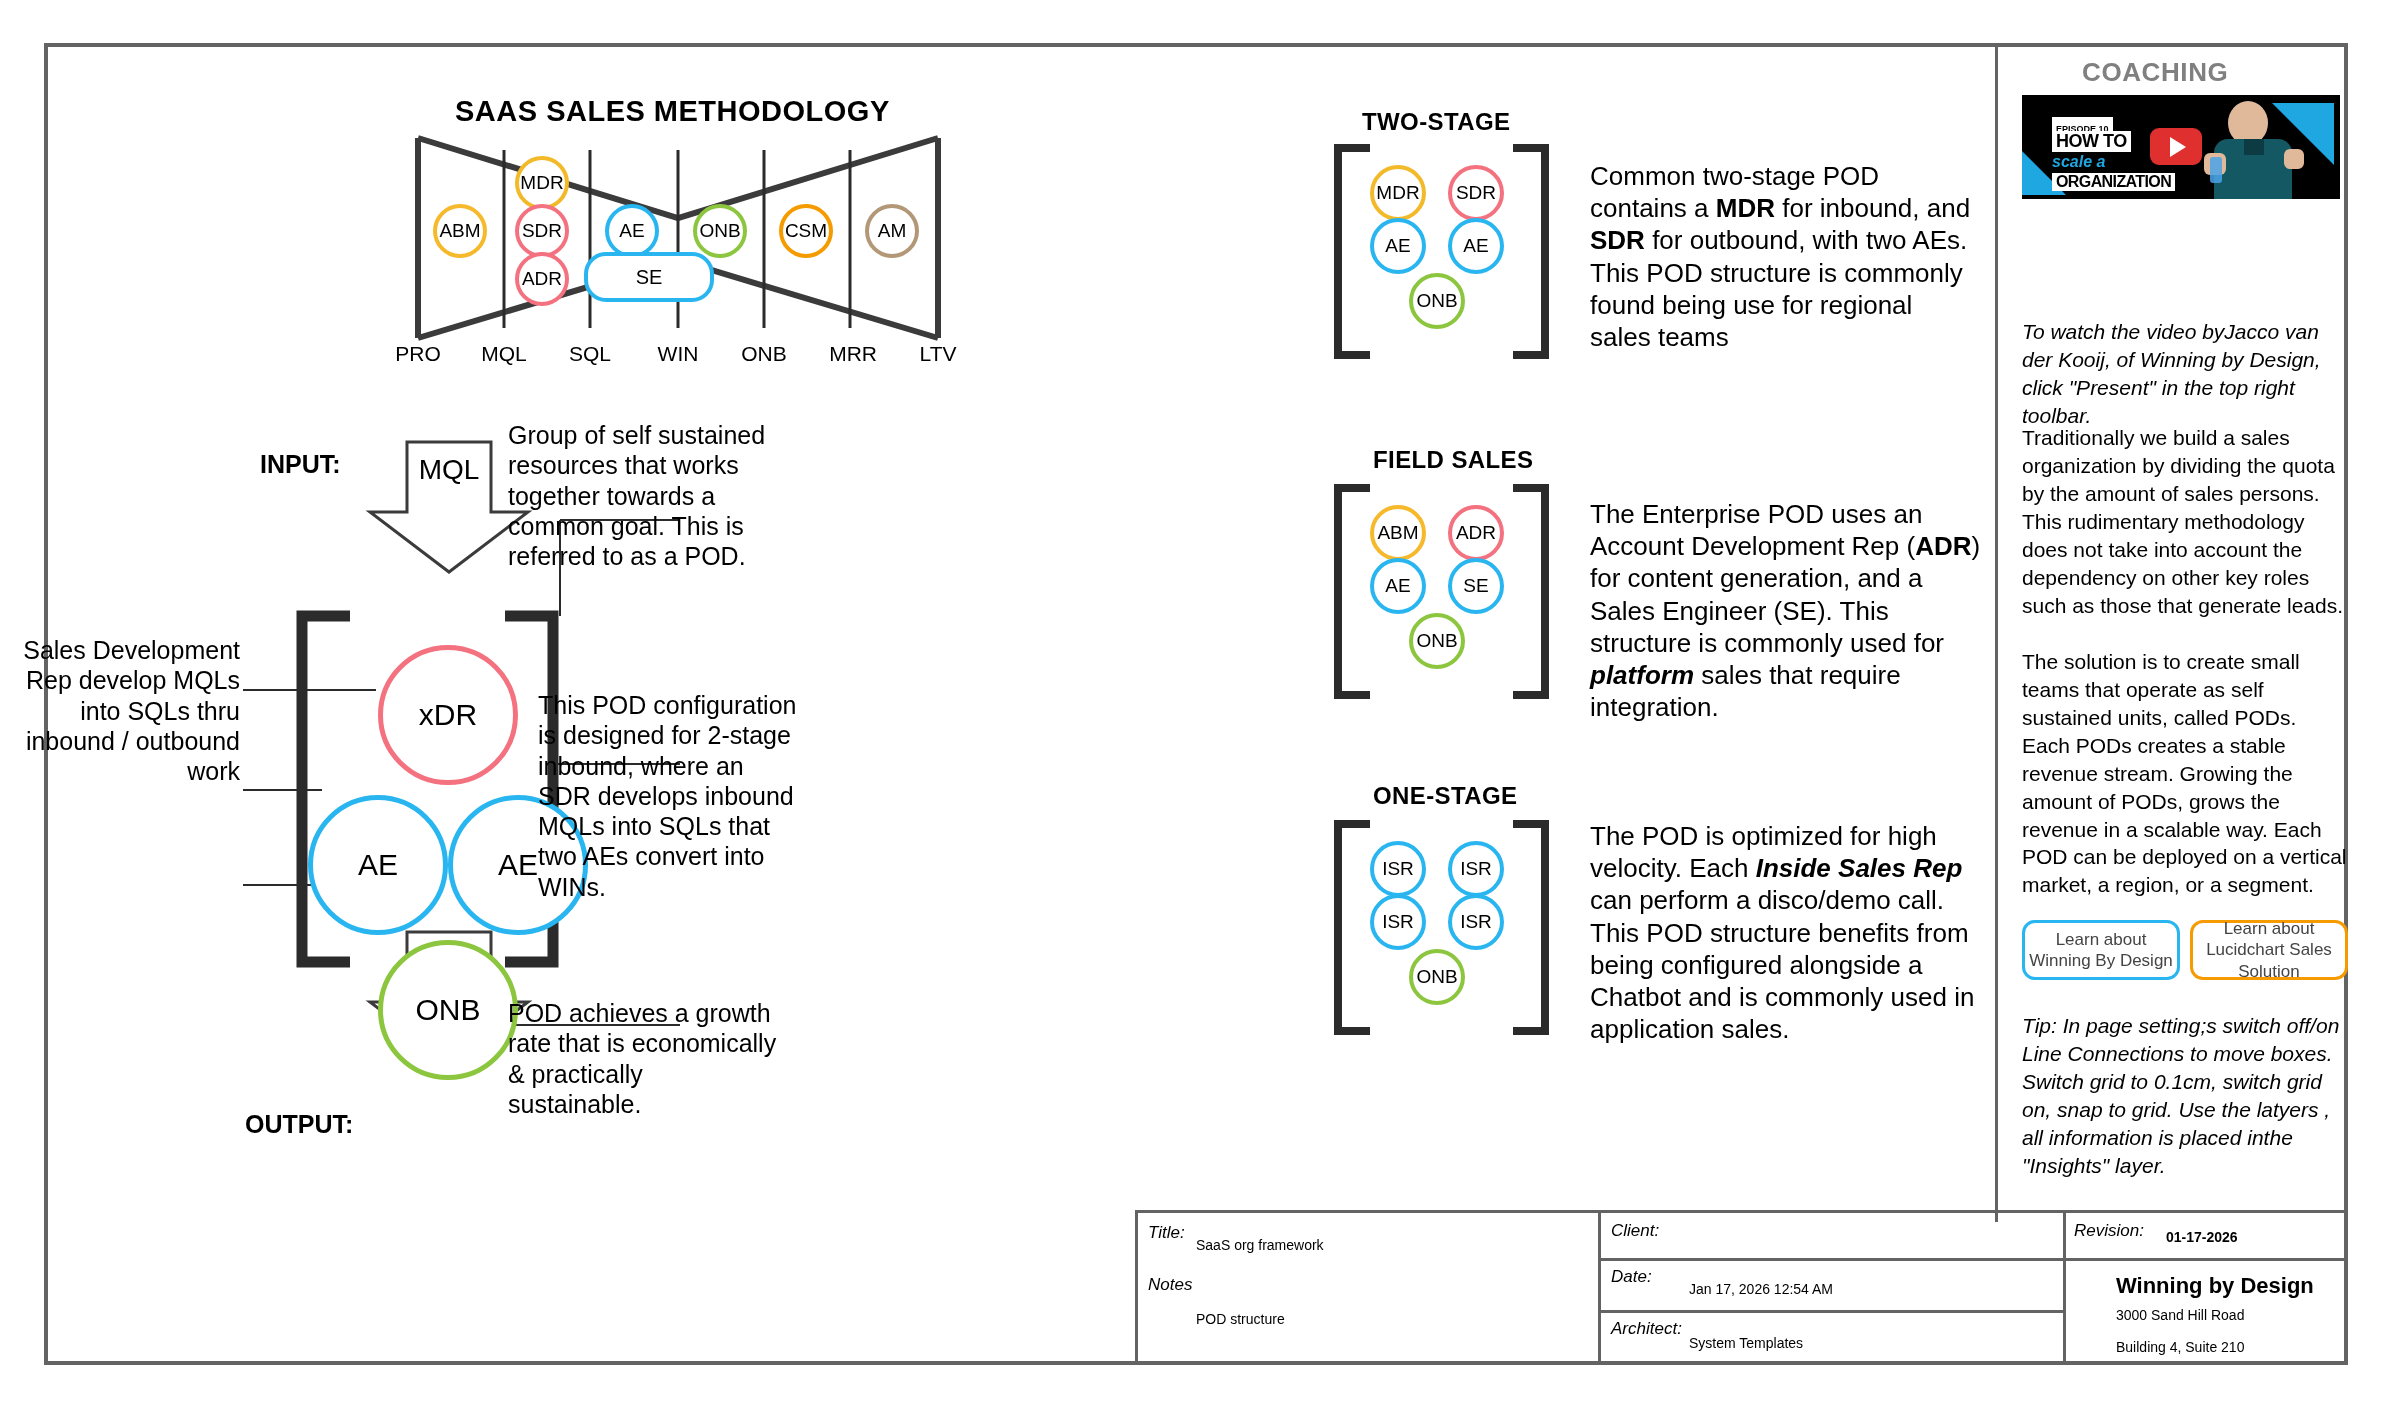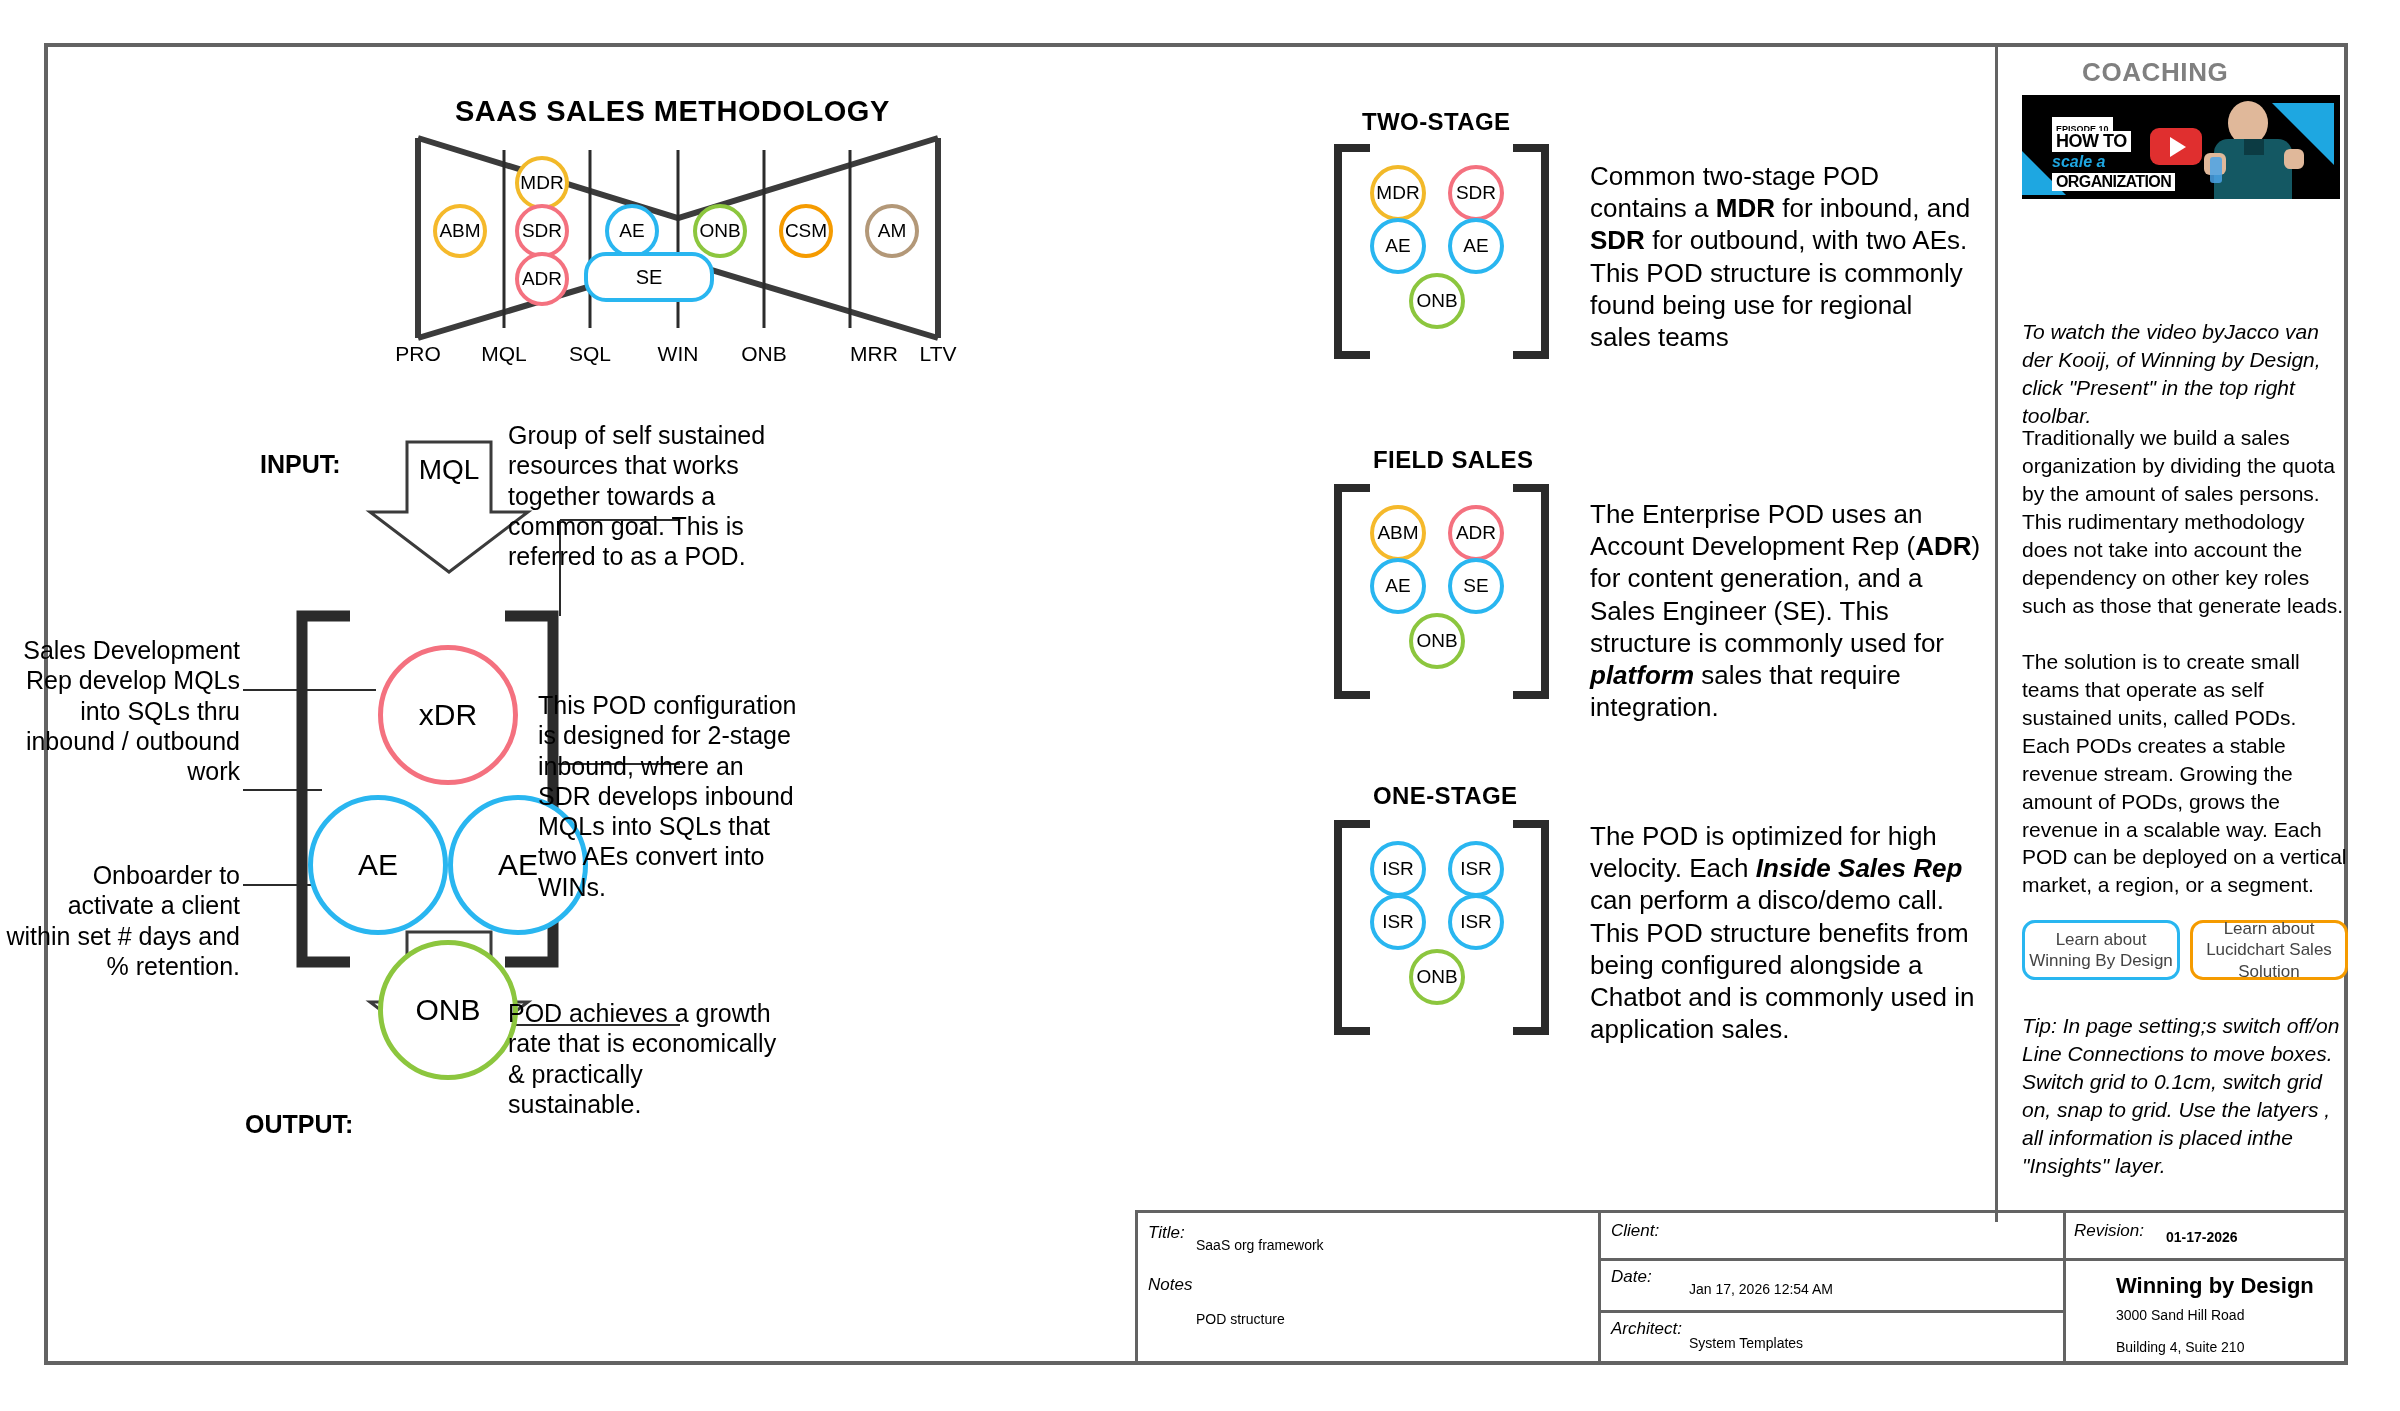--- a/index.html
+++ b/index.html
@@ -113,21 +113,21 @@
   <div class="fstage" style="left:-17px;top:212px;">
     <span>PRO</span></div>
   <div class="fstage" style="left:69px;top:212px;">
     <span>MQL</span></div>
   <div class="fstage" style="left:155px;top:212px;">
     <span>SQL</span></div>
   <div class="fstage" style="left:243px;top:212px;">
     <span>WIN</span></div>
   <div class="fstage" style="left:329px;top:212px;">
     <span>ONB</span></div>
-  <div class="fstage" style="left:439px;top:212px;">
+  <div class="fstage" style="left:407px;top:212px;text-align:right;">
     <span>MRR</span></div>
   <div class="fstage" style="left:503px;top:212px;">
     <span>LTV</span></div>
 </div>
 
 <div id="pod-area">
 
   <div class="io-label" style="left:200px;top:30px;">
     <span>INPUT:</span>
   </div>
@@ -170,23 +170,20 @@
   </div>
   <div class="node bigcirc" style="left:388px;top:375px;width:140px;height:140px;border-color:#29B6F0;">
     <span>AE</span>
   </div>
   <div class="node bigcirc" style="left:318px;top:520px;width:140px;height:140px;border-color:#8CC63E;">
     <span>ONB</span>
   </div>
 
   <div class="left-note" style="left:-55px;top:215px;width:235px;">
     <span>Sales Development Rep develop MQLs into SQLs thru inbound / outbound work</span>
-  </div>
-  <div class="left-note" style="left:-60px;top:440px;width:240px;">
-    <span>Onboarder to activate a client within set # days and % retention.</span>
   </div>
 
   <div class="right-note" style="left:448px;top:0px;width:265px;">
     <span>Group of self sustained resources that works together towards a common goal. This is referred to as a POD.</span>
   </div>
   <div class="right-note" style="left:478px;top:270px;width:265px;">
     <span>This POD configuration is designed for 2-stage inbound, where an SDR develops inbound MQLs into SQLs that two AEs convert into WINs.</span>
   </div>
   <div class="right-note" style="left:448px;top:578px;width:270px;">
     <span>POD achieves a growth rate that is economically &amp; practically sustainable.</span>

